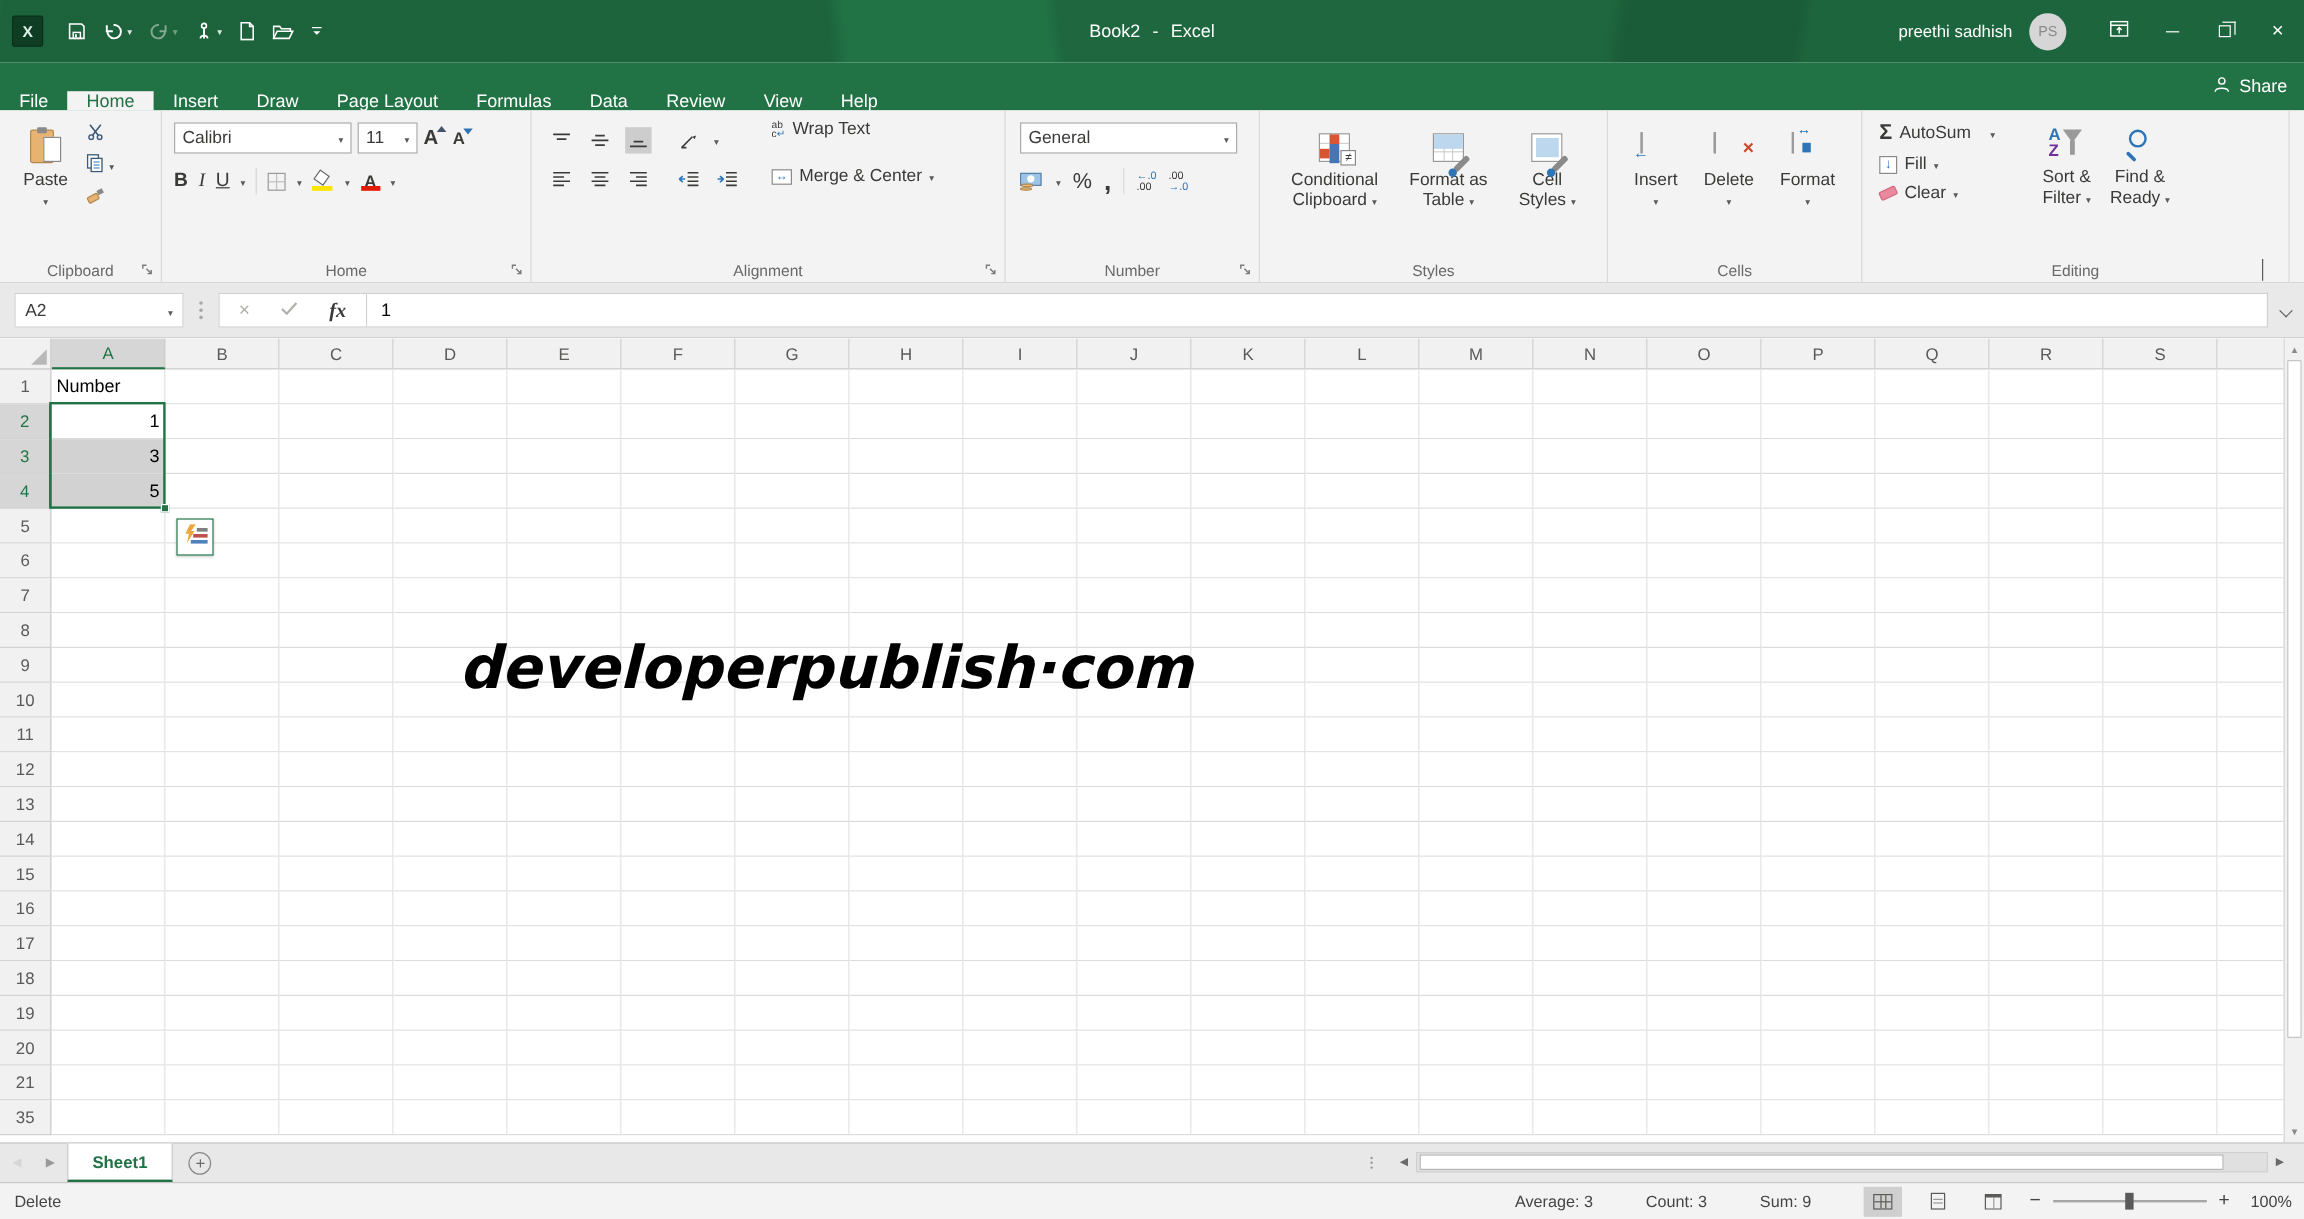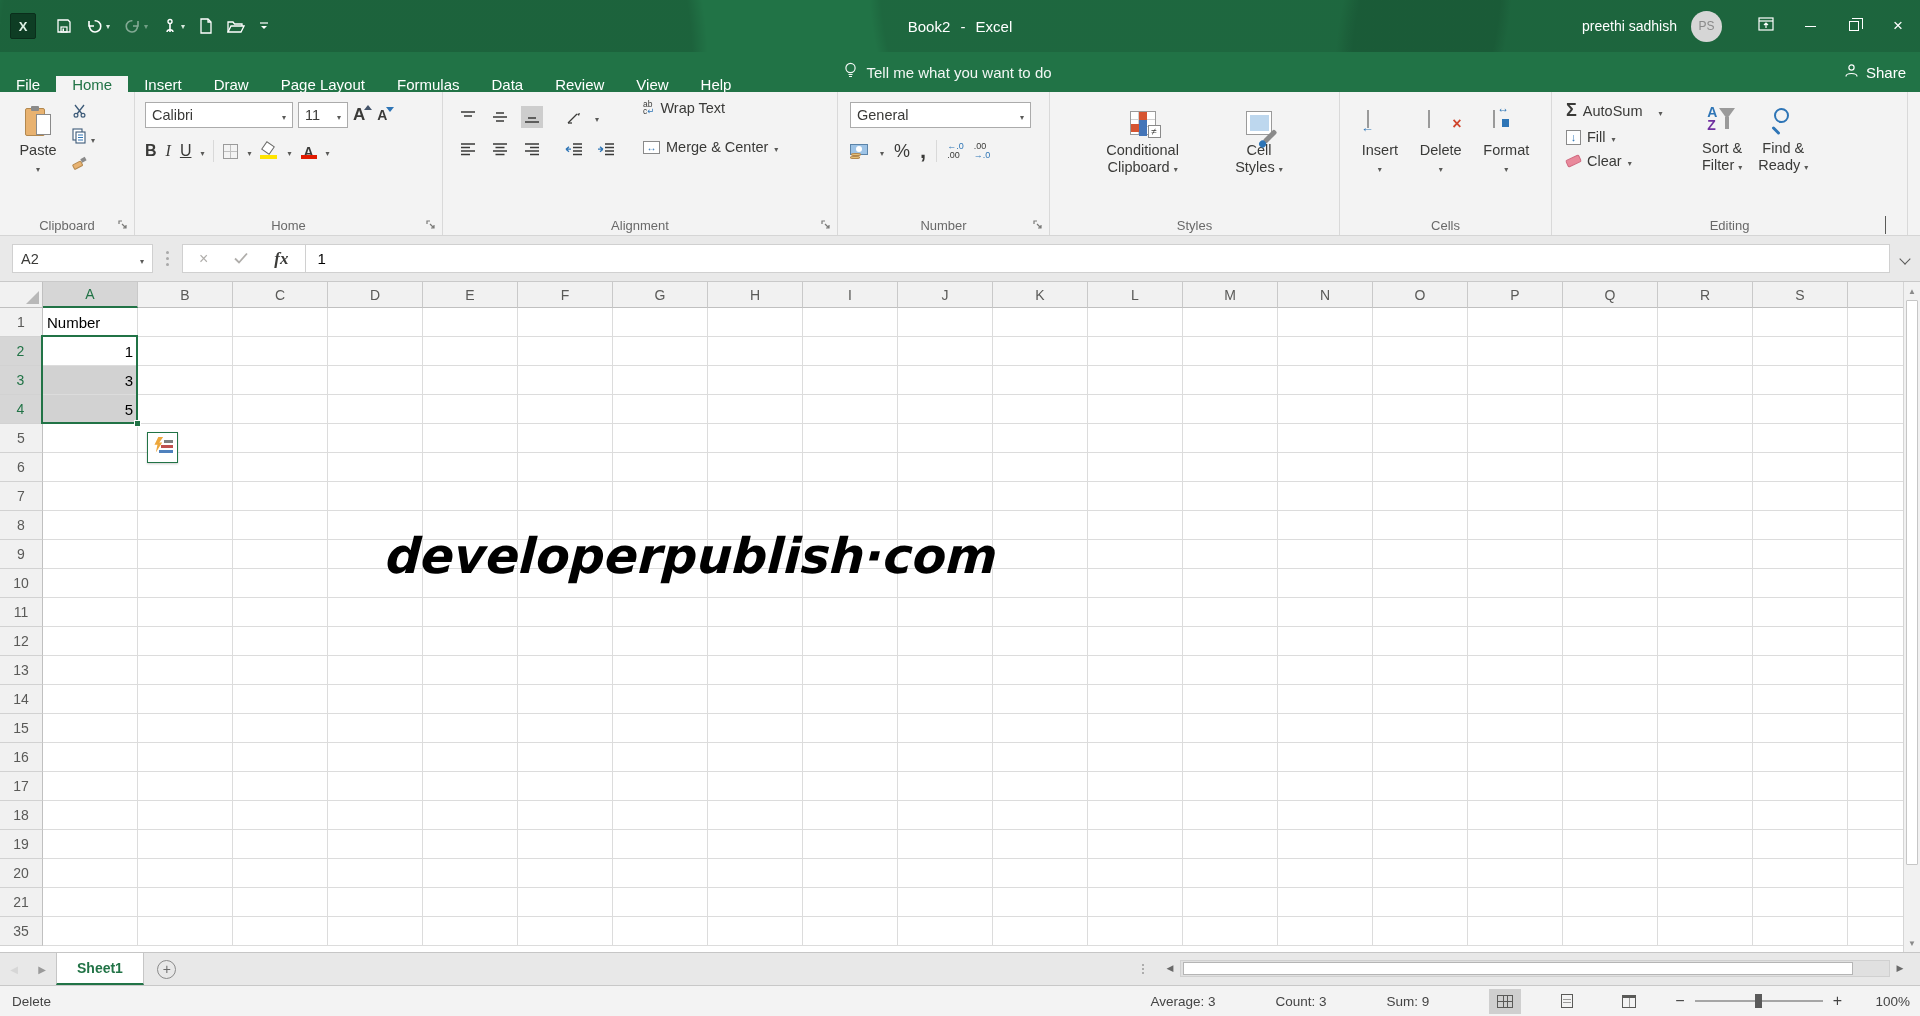--- a/index.html
+++ b/index.html
@@ -198,21 +198,21 @@
   .tabsplit .d{display:flex;flex-direction:column;gap:2px;}
   .tabsplit i{width:2px;height:2px;background:#9a9a9a;border-radius:50%;}
   .hscroll{position:absolute;left:1160px;top:955px;width:750px;height:26px;display:flex;align-items:center;}
   .harr{width:20px;height:20px;display:flex;align-items:center;justify-content:center;color:#6a6a6a;font-size:9px;}
   .htrack{flex:1;height:17px;background:#e0e0e0;border:1px solid #d0d0d0;position:relative;}
   .hthumb{position:absolute;left:2px;top:1px;height:13px;width:670px;background:#fff;border:1px solid #b5b5b5;}
 
   
   .statusbar{top:985px;height:31px;background:#f3f3f3;border-top:1px solid #c8c8c8;display:flex;align-items:center;font-size:13.5px;color:#444;}
   .ready{margin-left:12px;}
-  .sright{position:absolute;right:10px;display:flex;align-items:center;gap:16px;}
+  .sright{position:absolute;right:10px;display:flex;align-items:center;gap:0;}
   .stat{margin-right:44px;}
   .viewbtn{width:32px;height:25px;display:flex;align-items:center;justify-content:center;margin-right:14px;}
   .viewbtn.active{background:#cfcfcf;}
   .vb-grid{width:16px;height:13px;border:1px solid #5a5a58;background:
      linear-gradient(#5a5a58,#5a5a58) 0 50%/100% 1px no-repeat,
      linear-gradient(#5a5a58,#5a5a58) 33% 0/1px 100% no-repeat,
      linear-gradient(#5a5a58,#5a5a58) 66% 0/1px 100% no-repeat;}
   .vb-page{width:12px;height:14px;border:1px solid #5a5a58;background:linear-gradient(#9a9a98,#9a9a98) 50% 4px/8px 1px no-repeat,linear-gradient(#9a9a98,#9a9a98) 50% 7px/8px 1px no-repeat;}
   .vb-break{width:14px;height:13px;border:1px solid #5a5a58;background:linear-gradient(#9a9a98,#9a9a98) 50% 0/1px 100% no-repeat;border-top:3px solid #5a5a58;}
   .zoomctl{display:flex;align-items:center;gap:10px;margin-right:10px;}
@@ -316,27 +316,20 @@
   <span class="rtab">File</span>
   <span class="rtab active">Home</span>
   <span class="rtab">Insert</span>
   <span class="rtab">Draw</span>
   <span class="rtab">Page Layout</span>
   <span class="rtab">Formulas</span>
   <span class="rtab">Data</span>
   <span class="rtab">Review</span>
   <span class="rtab">View</span>
   <span class="rtab">Help</span>
-  <span class="tellme">
-    <span><svg width="15" height="17" viewBox="0 0 15 17">
-          <circle cx="7.5" cy="6" r="4.6" fill="none" stroke="#f2f7f4" stroke-width="1.2"></circle>
-          <path d="M5.5 12.5 h4 M6 14.5 h3" stroke="#f2f7f4" stroke-width="1.2"></path>
-        </svg></span>
-    <span>Tell me what you want to do</span>
-  </span>
 </div>
 <div class="share">
   <span><svg width="15" height="15" viewBox="0 0 15 15">
         <circle cx="7.5" cy="4.5" r="2.6" fill="none" stroke="#fff" stroke-width="1.2"></circle>
         <path d="M2 13.5 c0-4 11-4 11 0" fill="none" stroke="#fff" stroke-width="1.2"></path>
       </svg></span>
   <span>Share</span>
 </div>
 
 <div class="band ribbon">
@@ -523,20 +516,30 @@
       <div class="bicon">
           <span class="minigrid">
             <i class="cfa"></i>
             <i class="cfb"></i>
             <i class="cfc"></i>
             <span class="neq">≠</span>
           </span>
         </div>
       <span>Conditional</span>
       <span><span>Clipboard</span> <span class="car"></span></span>
+    </div>
+    <div class="bigbtn">
+      <div class="bicon">
+          <span class="minigrid">
+            <i class="bluecells"></i>
+            <i class="brush"></i>
+          </span>
+        </div>
+      <span>Format as</span>
+      <span><span>Table</span> <span class="car"></span></span>
     </div>
     <div class="bigbtn">
       <div class="bicon">
           <span class="minigrid" style="background:#fff;">
             <i class="bluecells" style="height:16px;top:3px;left:3px;width:19px;"></i>
             <i class="brush"></i>
           </span>
         </div>
       <span>Cell</span>
       <span><span>Styles</span> <span class="car"></span></span>

